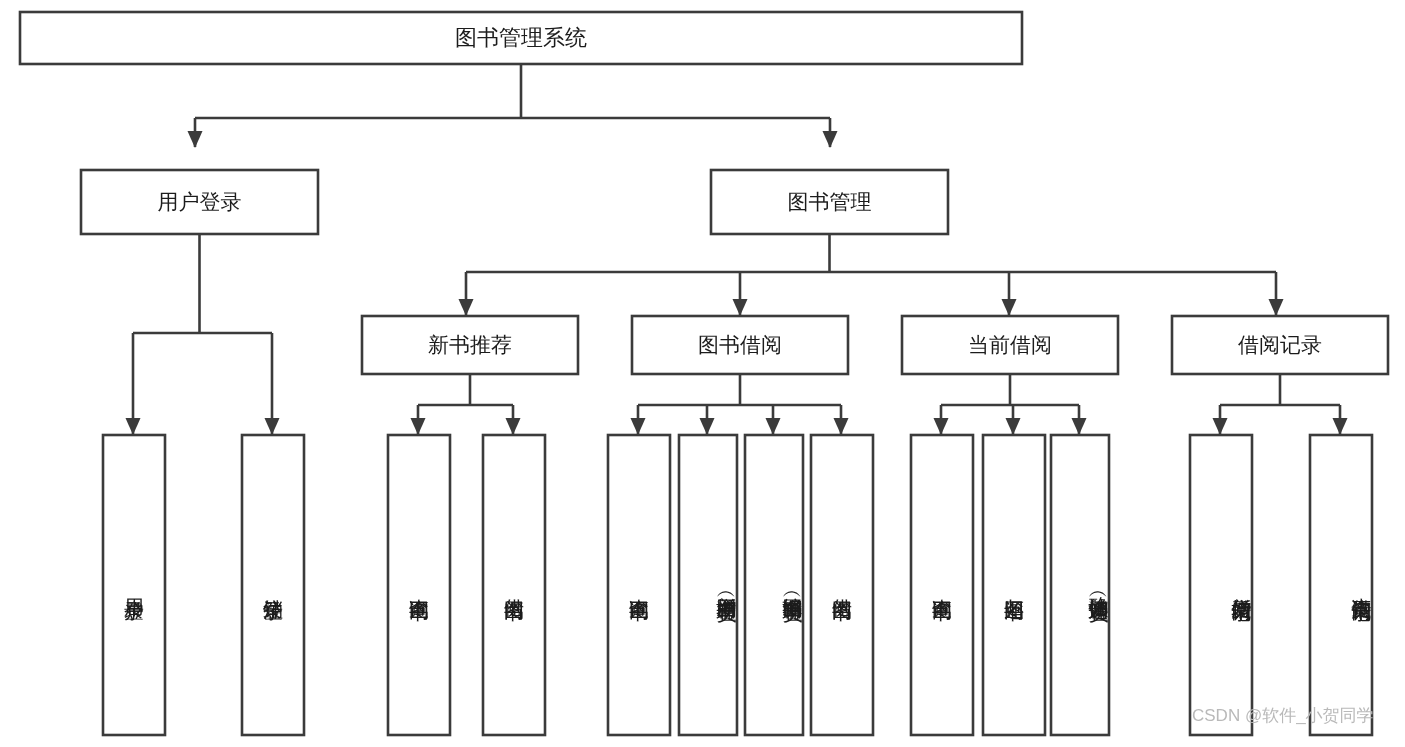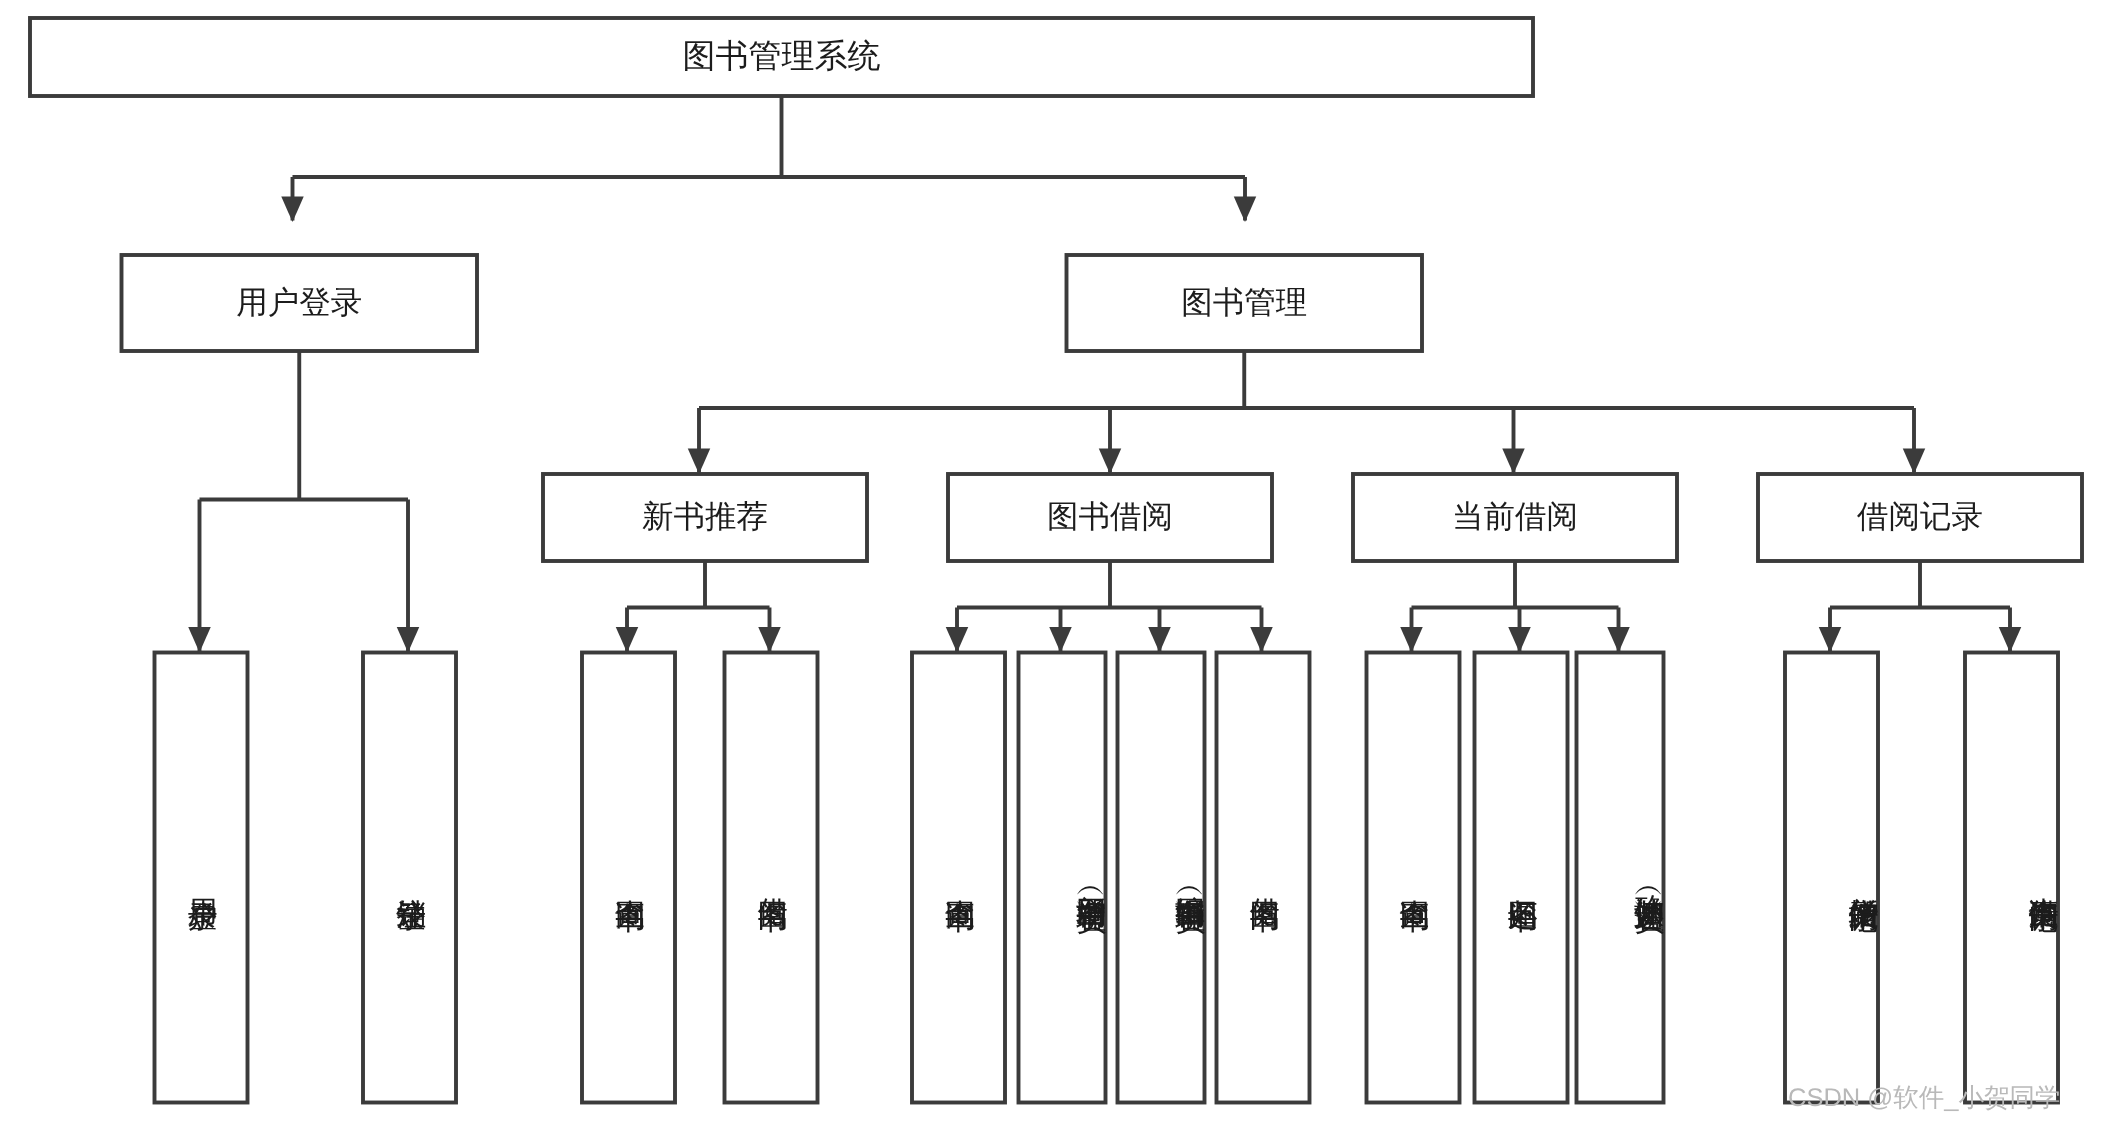--- a/index.html
+++ b/index.html
@@ -174,14 +174,14 @@
       <div class="vlabel" style="left: 608px; width: 62px; top: 435px; height: 300px; display: flex; align-items: center; justify-content: center;">查询图书</div>
       <div class="vlabel" style="left: 679px; width: 58px; top: 443px; height: 284px; display: flex; align-items: flex-start; justify-content: center;">新增图书（管理员）</div>
       <div class="vlabel" style="left: 745px; width: 58px; top: 443px; height: 284px; display: flex; align-items: flex-start; justify-content: center;">编辑图书（管理员）</div>
       <div class="vlabel" style="left: 811px; width: 62px; top: 435px; height: 300px; display: flex; align-items: center; justify-content: center;">借阅图书</div>
       <div class="vlabel" style="left: 911px; width: 62px; top: 435px; height: 300px; display: flex; align-items: center; justify-content: center;">查询图书</div>
       <div class="vlabel" style="left: 983px; width: 62px; top: 435px; height: 300px; display: flex; align-items: center; justify-content: center;">归还图书</div>
       <div class="vlabel" style="left: 1051px; width: 58px; top: 443px; height: 284px; display: flex; align-items: flex-start; justify-content: center;">确认归还（管理员）</div>
       <div class="vlabel" style="left: 1190px; width: 62px; top: 443px; height: 284px; display: flex; align-items: flex-start; justify-content: center;">新增借阅记录</div>
       <div class="vlabel" style="left: 1310px; width: 62px; top: 443px; height: 284px; display: flex; align-items: flex-start; justify-content: center;">查询借阅记录</div>
     </div>
-  <div class="watermark" style="left: 1192px; top: 720px;">CSDN @软件_小贺同学</div>
+  <div class="watermark" style="left: 1192px; top: 704px;">CSDN @软件_小贺同学</div>
 </div>
 
 </body></html>

